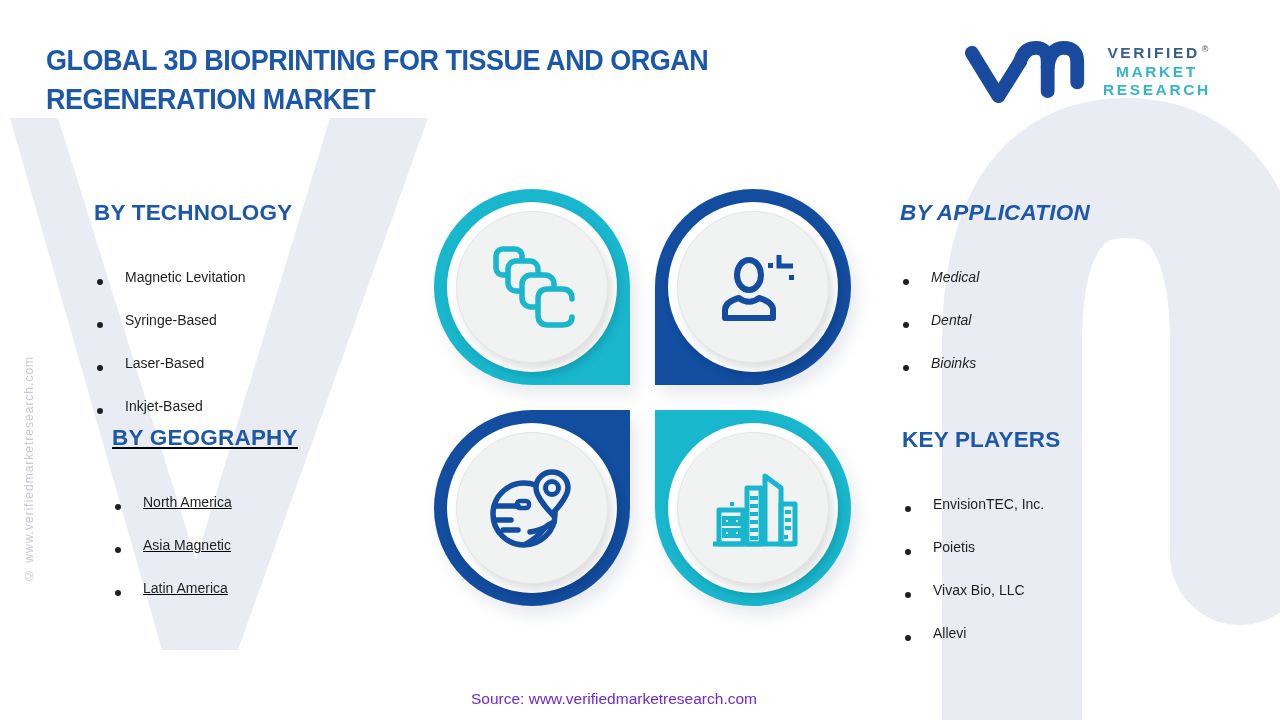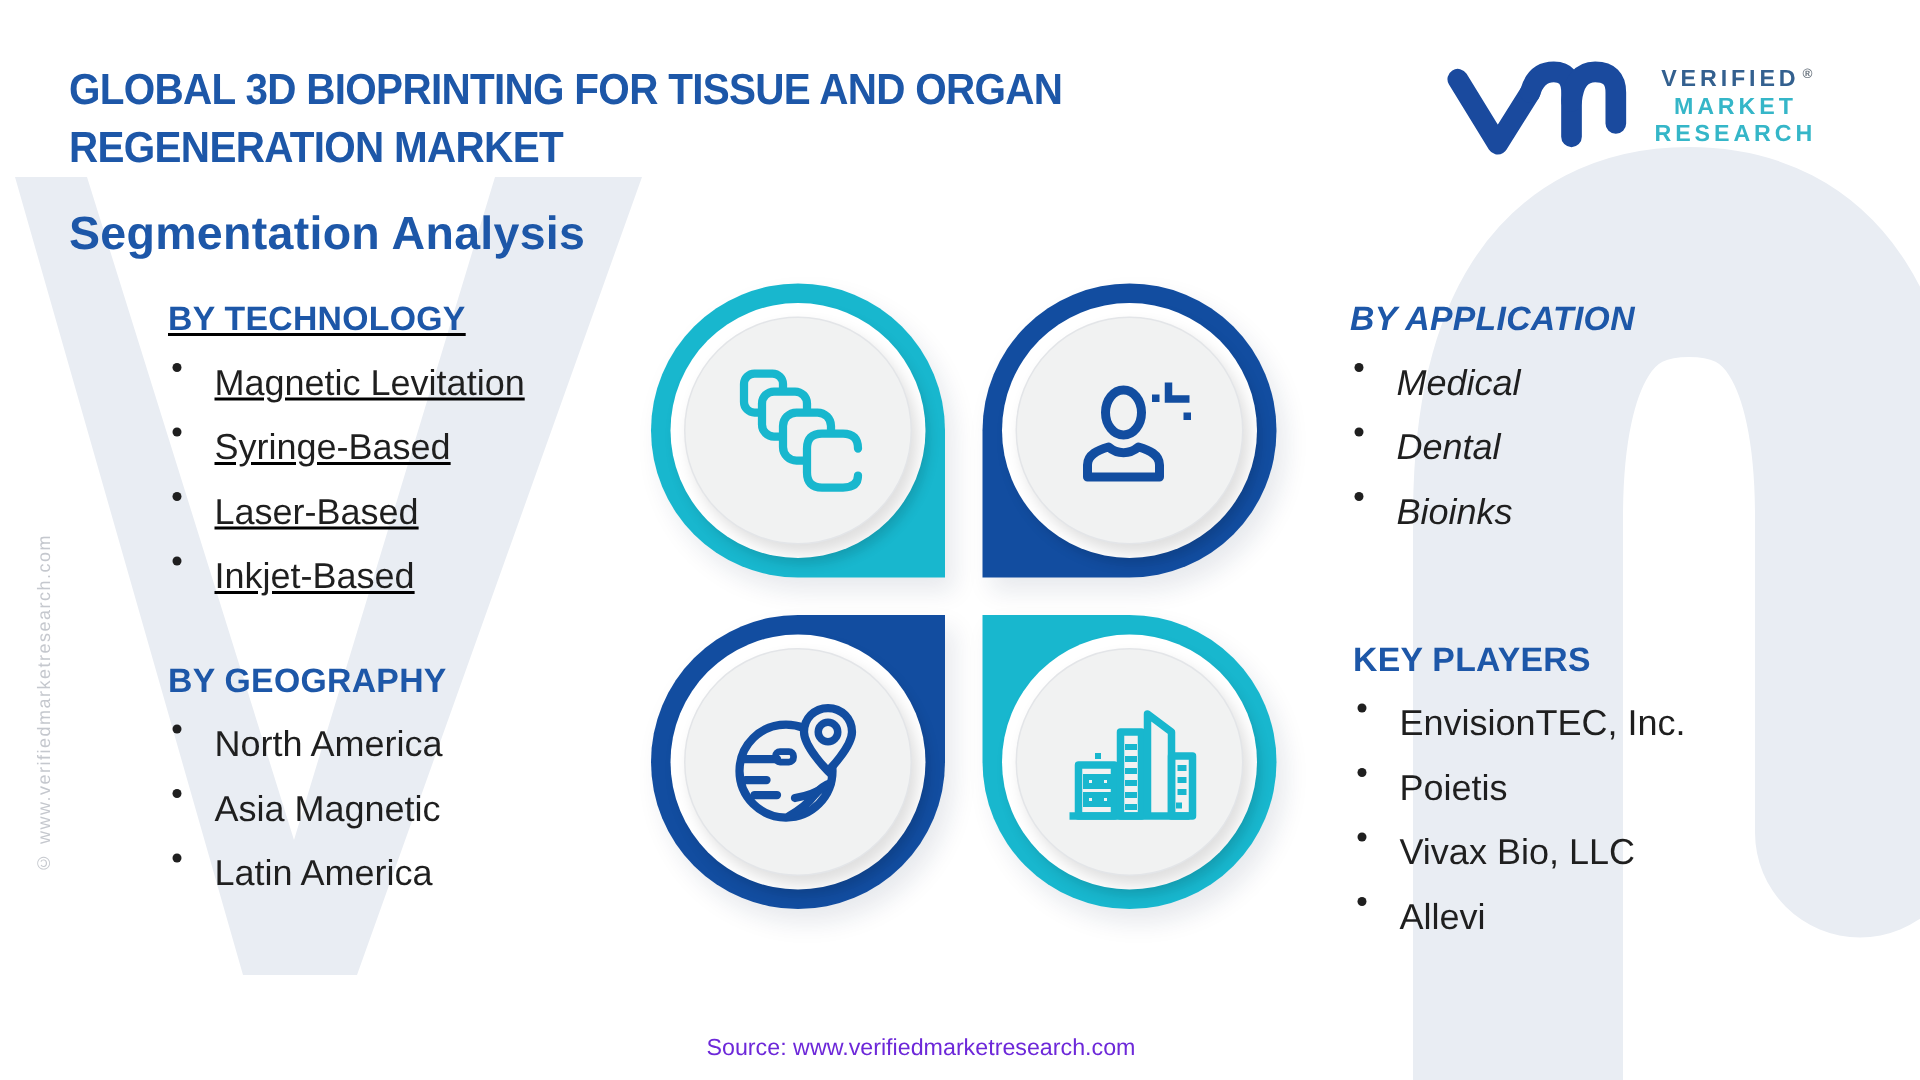--- a/index.html
+++ b/index.html
@@ -34,26 +34,26 @@
   .logo .brand { position:absolute; left:140px; top:6px; font-weight:700;
     font-size:15.5px; line-height:18.5px; letter-spacing:2.6px; white-space:nowrap;text-align:center; }
   .logo .brand .l1 { color:#33608f; }
   .logo .brand .l2, .logo .brand .l3 { color:#35b6c8; }
   .logo .reg { font-size:9px; color:#6c7680; vertical-align:top; letter-spacing:0; position:relative; top:-4px; left:2px;}
   
   .sec { position:absolute; z-index:2; }
   .sec h2 { color:#1d57a8; font-size:22.5px; line-height:27px; font-weight:700;
     letter-spacing:0.2px; white-space:nowrap; }
   .sec ul { list-style:none; margin-top:16px; }
-  .sec li { display:flex; align-items:flex-start; height:43px;
-    font-size:24px; color:#1f1f1f; white-space:nowrap; }
+  .sec li { display:flex; align-items:flex-end; height:43px;
+    font-size:14px; color:#1f1f1f; white-space:nowrap; }
   .sec li .dot { width:6px; height:6px; border-radius:50%; background:#1f1f1f;
     margin:0 22px 0 3px; flex:0 0 auto; }
-  #sec-technology { left:112px; top:199px;text-decoration:underline; }
-  #sec-geography  { left:112px; top:440px; }
+  #sec-technology { left:94px; top:199px; }
+  #sec-geography  { left:112px; top:424px;text-decoration:underline; }
   #sec-application{ left:900px; top:199px;font-style:italic; }
   #sec-keyplayers { left:902px; top:426px; }
   
   .td { position:absolute; width:196px; height:196px; z-index:1;
     box-shadow:6px 9px 16px rgba(20,40,80,.10); }
   .td.teal { background:#18b7ce; }
   .td.navy { background:#124da0; }
   #td-tl { left:434px; top:189px; border-radius:50% 50% 0 50%; }
   #td-tr { left:655px; top:189px; border-radius:50% 50% 50% 0;  }
   #td-bl { left:434px; top:410px; border-radius:50% 0 50% 50%;  }
@@ -78,21 +78,20 @@
     <path d="M10,118 L58,118 L196,560 L330,118 L428,118 L238,650 L162,650 Z" fill="#e9edf3"></path>
     <path d="M1012,760 V345 Q1012,168 1126,168 Q1240,168 1240,345 V555" stroke="#e9edf3" stroke-width="140" fill="none" stroke-linecap="round"></path>
   </svg>
 
   <div class="side-copyright">© www.verifiedmarketresearch.com</div>
 
   <div class="title">
     <div>GLOBAL 3D BIOPRINTING FOR TISSUE AND ORGAN</div>
     <div>REGENERATION MARKET</div>
   </div>
-  <div class="subtitle">Segmentation Analysis</div>
 
   <div class="logo">
     <svg class="glyph" width="128" height="64" viewBox="0 0 130 65">
       <g stroke="#1a4a9e" stroke-width="14" fill="none" stroke-linejoin="round" stroke-linecap="round">
         <path d="M9,13 L36,57 L58,22"></path>
         <path d="M58,22 Q62,8 74,8 Q86,8 86,22 L86,52"></path>
         <path d="M86,28 Q88,8 102,8 Q116,8 116,22 L116,43"></path>
       </g>
     </svg>
     <div class="brand">

